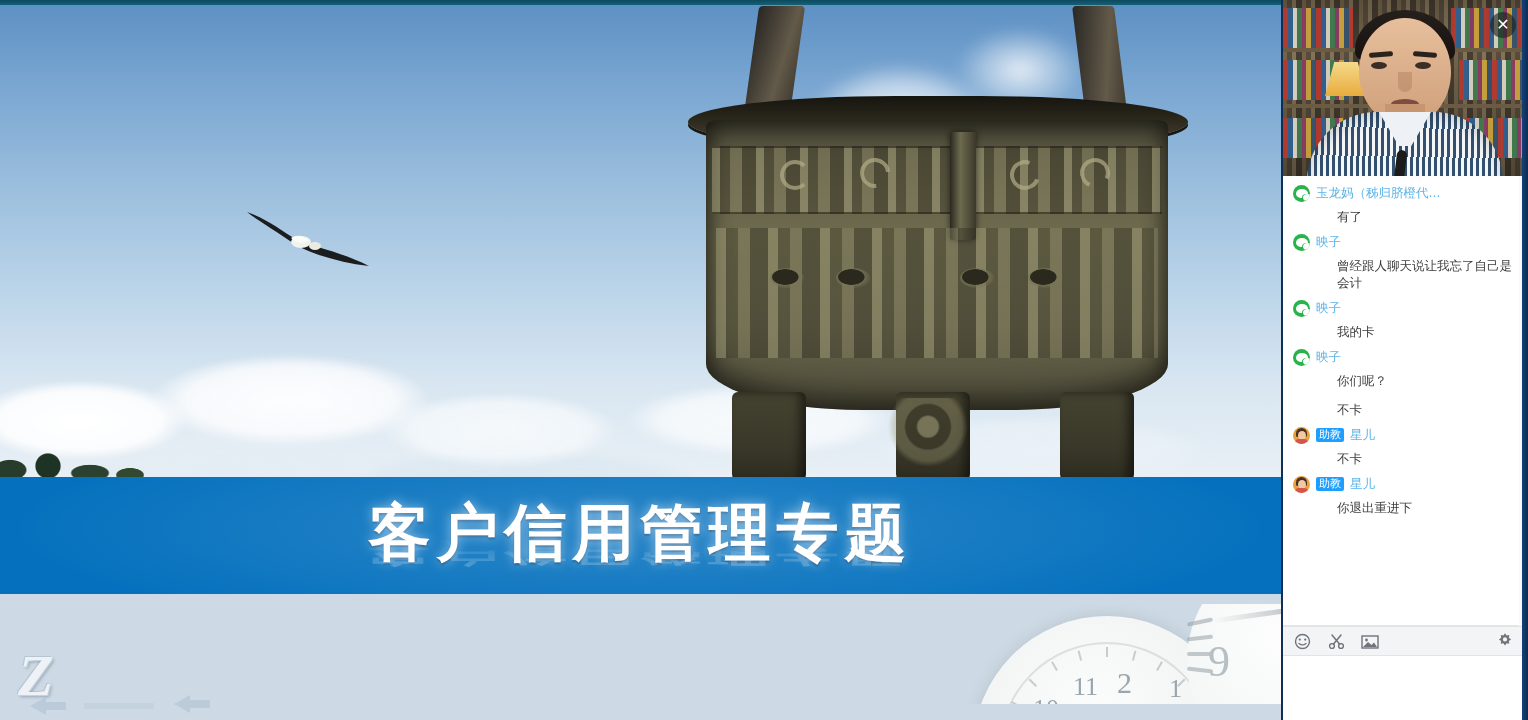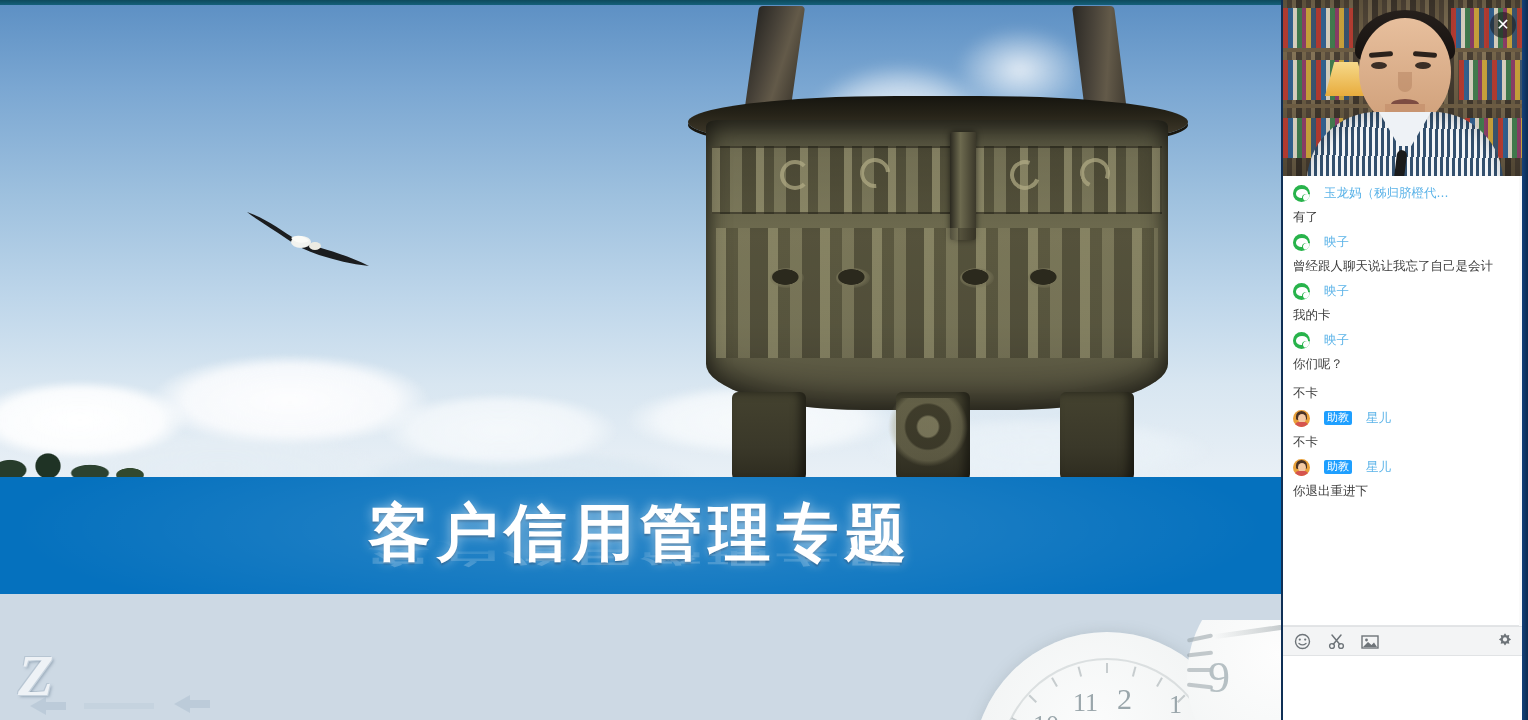--- a/index.html
+++ b/index.html
@@ -109,21 +109,21 @@
                  mask-image:linear-gradient(to bottom, rgba(0,0,0,.85), rgba(0,0,0,0) 85%); }
 
   
   #bottom { position:absolute; left:0; top:605px; width:1281px; height:115px;
             background:linear-gradient(180deg,#f2f4f4 0%,#eef1f1 45%,#e9eded 100%); }
   #subtitle { position:absolute; left:0; top:17px; width:100%; text-align:center;
               font-size:32px; letter-spacing:3px; color:#7e8f9d;
               font-family:"DejaVu Sans","Liberation Sans",sans-serif; }
 
   
-  .clock { position:absolute; left:955px; top:620px; width:330px; height:100px;
+  .clock { position:absolute; left:955px; top:604px; width:330px; height:100px;
            overflow:hidden; pointer-events:none; }
   .clock .face { position:absolute; left:18px; top:12px; width:268px; height:268px;
                  border-radius:50%;
                  background:radial-gradient(circle at 45% 35%, #fbfcfc 0%, #f2f4f4 55%, #e3e7e8 78%, #dfe3e4 100%);
                  box-shadow:0 0 14px rgba(120,130,135,.25); }
   .clock .ring { position:absolute; left:44px; top:38px; width:216px; height:216px;
                  border-radius:50%; border:2px solid rgba(150,160,165,.28); }
   .clock .num { position:absolute; color:#9aa6ab; font-size:26px;
                 font-family:"Liberation Serif","DejaVu Serif",serif; }
   .clock .tick { position:absolute; width:2px; height:10px; background:rgba(140,150,155,.45);
@@ -197,41 +197,41 @@
             background:#1b1b1b; border-radius:5px 5px 0 0; transform:rotate(7deg); }
   #video-close { position:absolute; right:8px; top:12px; width:26px; height:26px;
                  border-radius:50%; background:rgba(30,30,30,.62);
                  display:flex; align-items:center; justify-content:center;
                  color:#fff; font-size:16px; cursor:pointer; line-height:1; }
 
   
   #chat { position:absolute; left:0; top:176px; width:241px; height:450px;
           background:#fff; overflow:hidden; border-bottom:1px solid #e3e5e7; }
   .msg { padding:7px 10px 0 10px; }
-  .msg-head { display:flex; align-items:center; gap:14px; height:20px; }
+  .msg-head { display:flex; align-items:center; gap:6px; height:20px; }
   .avatar { width:17px; height:17px; border-radius:50%; flex:0 0 17px; position:relative;
             background:#28b34b; overflow:hidden; }
   .avatar .wx { position:absolute; left:2.5px; top:4px; width:12px; height:9px;
                 border-radius:50% 50% 45% 45%; background:#fff; }
   .avatar .wx:after { content:""; position:absolute; left:7px; top:5px; width:9px; height:7px;
                 background:#fff; border-radius:50%; box-shadow:-1px 0 0 #28b34b; }
   .avatar.girl { background:#e9a13b; }
   .avatar.girl .gh { position:absolute; left:3px; top:1px; width:11px; height:9px;
                 border-radius:6px 6px 2px 2px; background:#4a3326; }
   .avatar.girl .gf { position:absolute; left:4.5px; top:4px; width:8px; height:9px;
                 border-radius:50%; background:#f3c9a4; }
   .avatar.girl .gb { position:absolute; left:2px; top:12px; width:13px; height:6px;
                 border-radius:4px 4px 0 0; background:#d5544f; }
   .badge { background:#1e9fff; color:#fff; font-size:11px; line-height:14px;
            padding:0 3px; border-radius:2px; font-family:"DejaVu Sans",sans-serif; }
   .uname { color:#5bb3e8; font-size:12.5px; white-space:nowrap; overflow:hidden;
            text-overflow:ellipsis; max-width:160px;
            font-family:"DejaVu Sans","Liberation Sans",sans-serif; }
   .mtext { color:#3d3d3d; font-size:12.5px; margin-top:5px; line-height:17px;
-           font-family:"DejaVu Sans","Liberation Sans",sans-serif; word-break:break-all; }
+           font-family:"DejaVu Sans","Liberation Sans",sans-serif; word-break:break-all;margin-left:44px; }
 
   #chat-scroll { position:absolute; right:0; top:176px; width:9px; height:450px; background:#fafafa; }
 
   
   #chat-toolbar { position:absolute; left:0; top:626px; width:241px; height:30px;
                   background:#f3f4f5; border-top:1px solid #e1e3e5;
                   border-bottom:1px solid #e1e3e5;
                   display:flex; align-items:center; padding:0 10px; gap:16px; }
   #chat-toolbar .tbtn { width:18px; height:18px; cursor:pointer; color:#6e7479;
                         display:flex; align-items:center; justify-content:center; }

